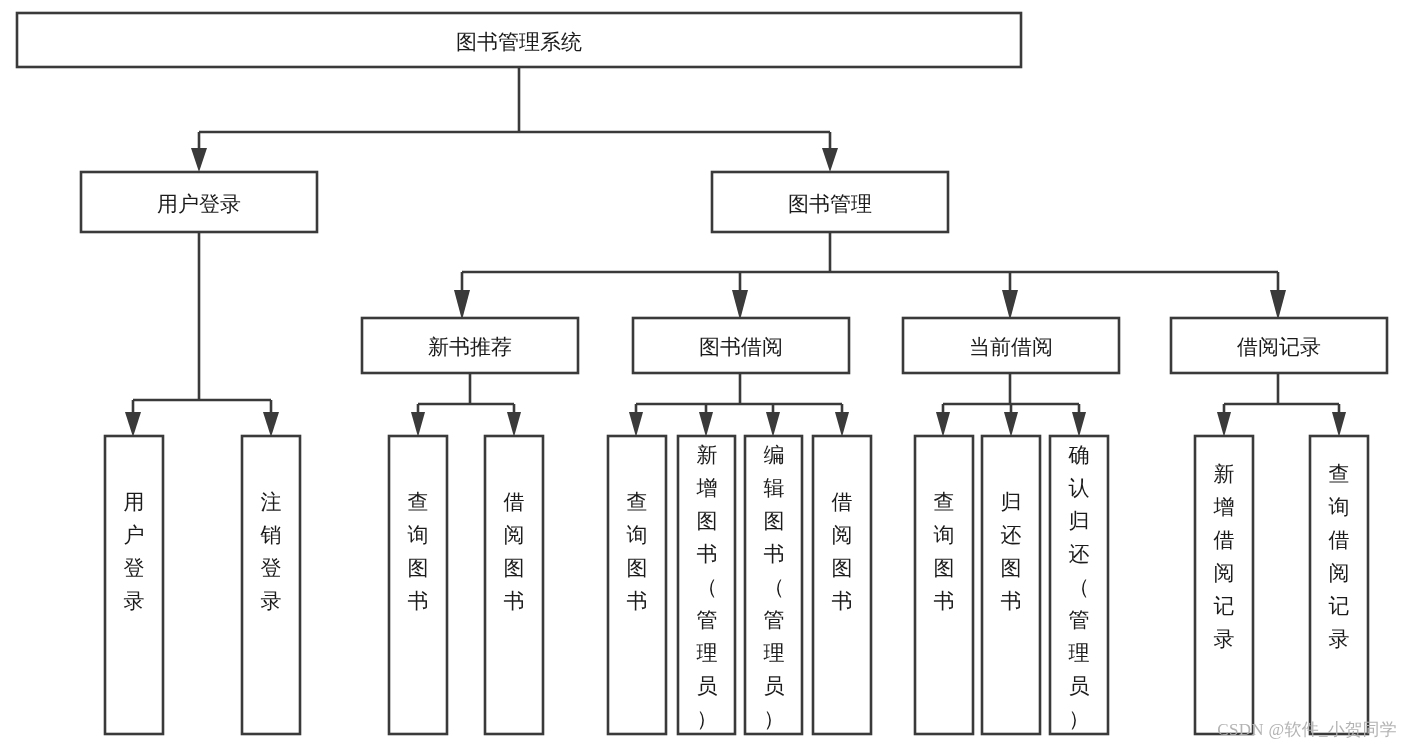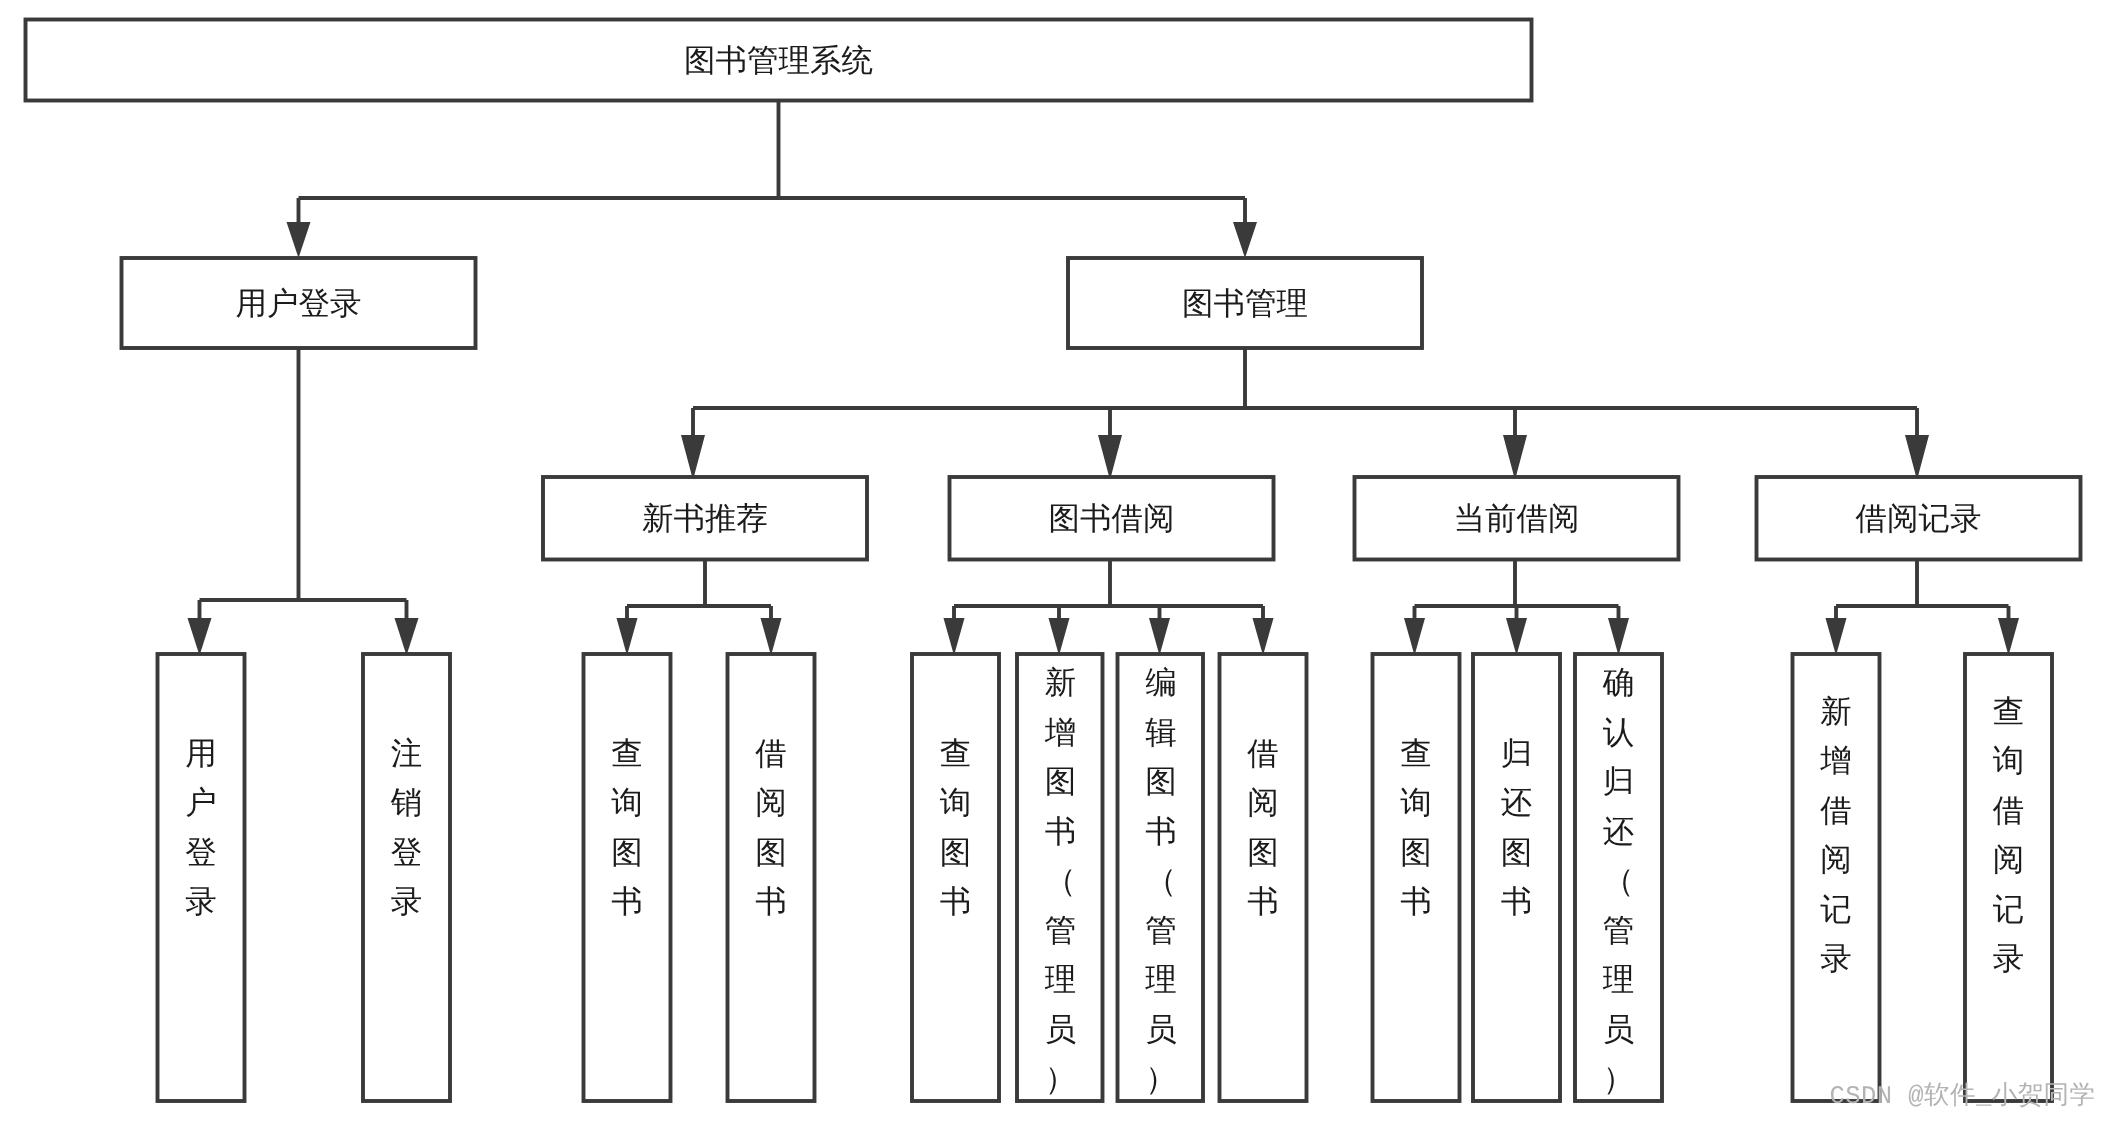--- a/index.html
+++ b/index.html
@@ -43,21 +43,21 @@
   .box-label-vertical {
     fill: #1b1b1b;
     font-family: "Liberation Sans", "DejaVu Sans", sans-serif;
     font-size: 21px;
     text-anchor: middle;
   }
   .watermark-text {
     position: absolute;
     right: 8px;
     bottom: 6px;
-    font-family: Liberation Mono, monospace;
+    font-family: Liberation Serif, serif;
     font-size: 17px;
     color: #b3b3b3;
     white-space: nowrap;
     pointer-events: none;
     letter-spacing: 0.3px;
   }
 </style>
 </head>
 <body>
 

